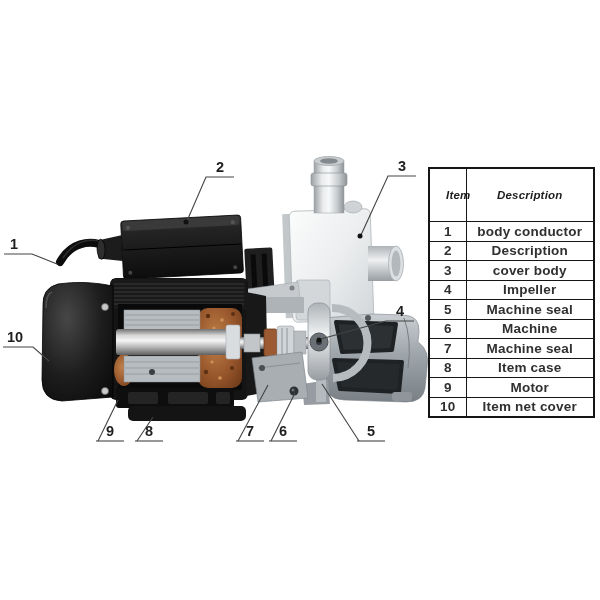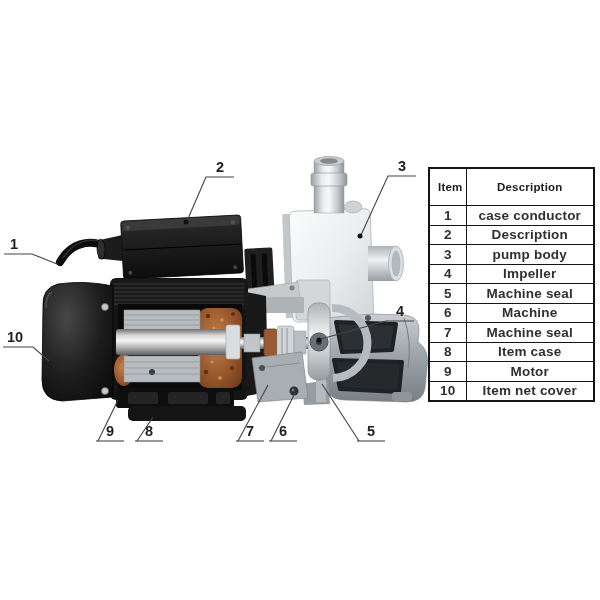--- a/index.html
+++ b/index.html
@@ -14,22 +14,23 @@
     font-size:14.5px;font-weight:700;fill:#1e1e1e;
   }
   .leader{stroke:#444;stroke-width:1.1;fill:none;}
   .parts-table{
     position:absolute;left:428px;top:167px;width:165px;
     border-collapse:collapse;table-layout:fixed;background:#fff;
     border:2px solid #151515;
   }
   .parts-table th{
     border:1.5px solid #151515;text-align:center;vertical-align:middle;
-    font-size:11.5px;font-weight:700;color:#1c1c1c;height:20px;padding:8px;
+    font-size:11.5px;font-weight:700;color:#1c1c1c;height:20px;padding:16px;
     letter-spacing:.2px;
+    font-style:italic;
   }
   .parts-table td{
     border:1.5px solid #151515;text-align:center;vertical-align:middle;
     font-size:13.5px;font-weight:600;color:#303030;height:18.5px;padding:0 1px;
     letter-spacing:.2px;white-space:nowrap;overflow:hidden;
   }
   .col-item{width:37px;}
   .col-desc{width:128px;}
 </style>
 </head>
@@ -299,29 +300,29 @@
       </colgroup>
   <thead>
     <tr>
       <th>Item</th>
       <th>Description</th>
     </tr>
   </thead>
   <tbody id="parts-tbody">
         <tr>
           <td>1</td>
-          <td>case conductor</td>
+          <td>body conductor</td>
         </tr>
         <tr>
           <td>2</td>
           <td>Description</td>
         </tr>
         <tr>
           <td>3</td>
-          <td>pump body</td>
+          <td>cover body</td>
         </tr>
         <tr>
           <td>4</td>
           <td>Impeller</td>
         </tr>
         <tr>
           <td>5</td>
           <td>Machine seal</td>
         </tr>
         <tr>

